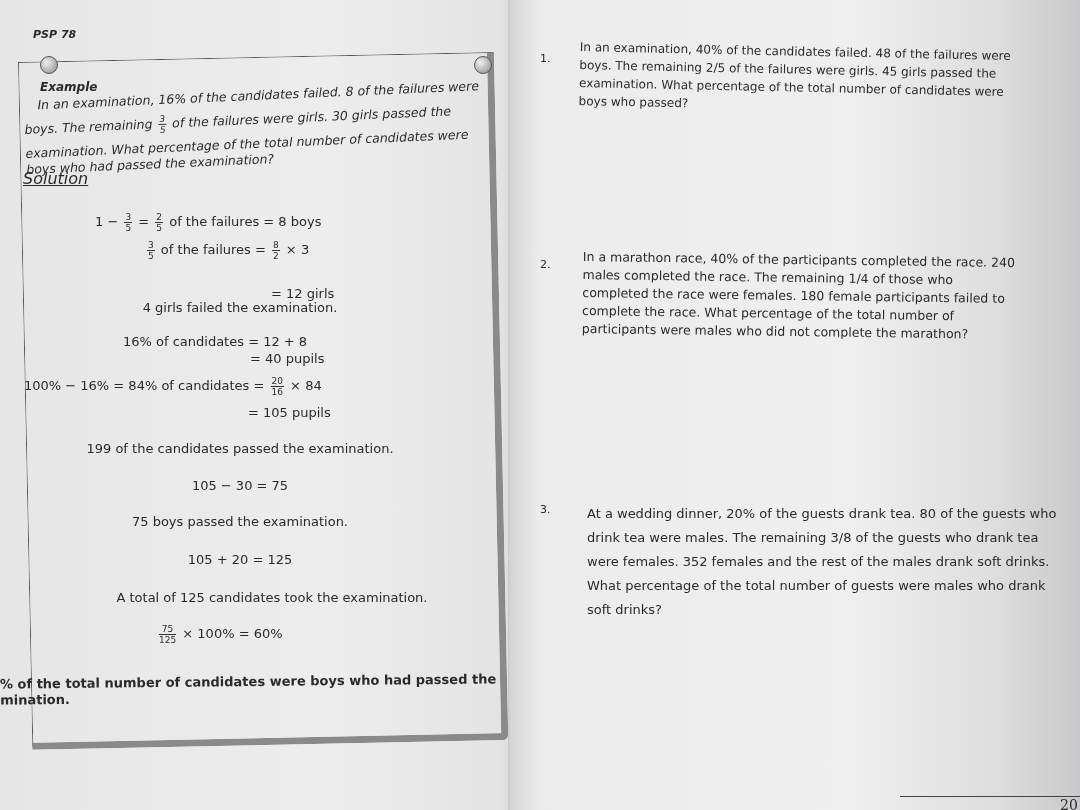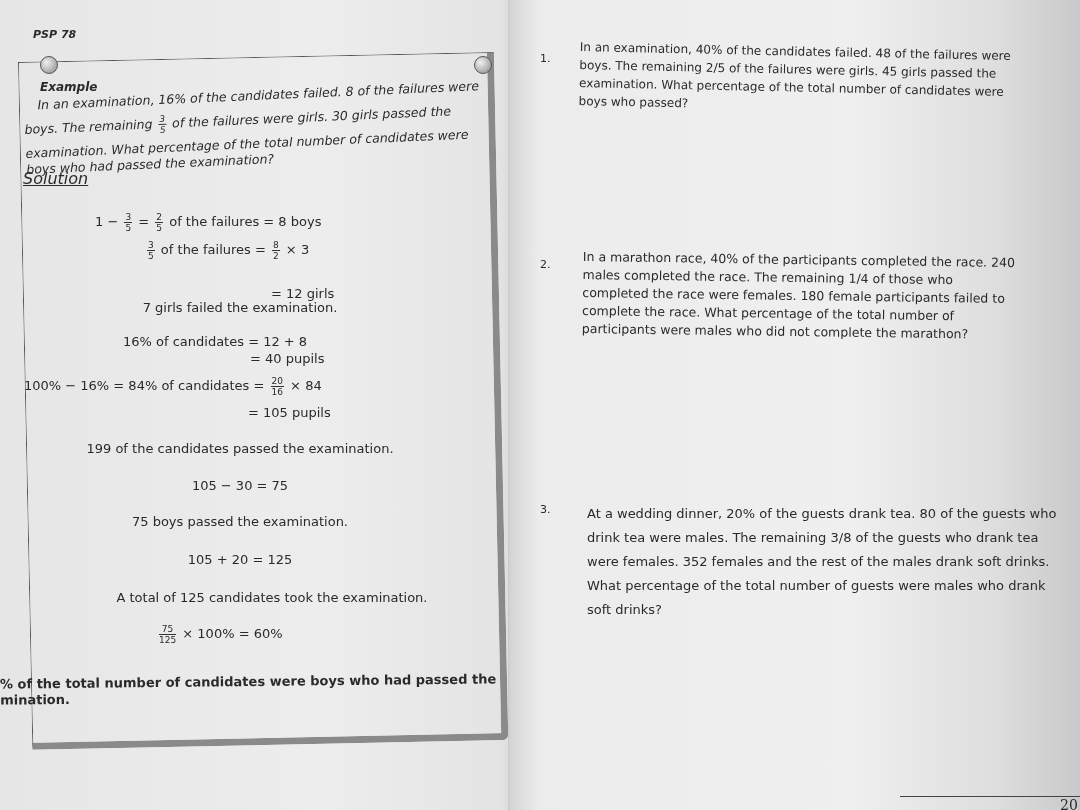--- a/index.html
+++ b/index.html
@@ -41,21 +41,21 @@
       <span>of the failures were girls. 30 girls passed the</span></div>
     <div>examination. What percentage of the total number of candidates were</div>
     <div style="margin-top:-8px">boys who had passed the examination?</div>
   </div>
 
   <div class="sol-title">Solution</div>
 
   <div class="line" style="left:95px;top:212px;">1 − <span class="frac"><span class="num">3</span><span class="den">5</span></span> = <span class="frac"><span class="num">2</span><span class="den">5</span></span> of the failures = 8 boys</div>
   <div class="line" style="left:145px;top:240px;"><span class="frac"><span class="num">3</span><span class="den">5</span></span> of the failures = <span class="frac"><span class="num">8</span><span class="den">2</span></span> × 3</div>
   <div class="line" style="left:271px;top:266px;margin-top:20px;">= 12 girls</div>
-  <div class="line center" style="top:300px;">7 girls failed the examination.</div>
+  <div class="line center" style="top:300px;">4 girls failed the examination.</div>
   <div class="line" style="left:123px;top:334px;">16% of candidates = 12 + 8</div>
   <div class="line" style="left:250px;top:351px;">= 40 pupils</div>
   <div class="line" style="left:24px;top:376px;">100% − 16% = 84% of candidates = <span class="frac"><span class="num">20</span><span class="den">16</span></span> × 84</div>
   <div class="line" style="left:248px;top:405px;">= 105 pupils</div>
   <div class="line center" style="top:441px;">199 of the candidates passed the examination.</div>
   <div class="line center" style="top:478px;">105 − 30 = 75</div>
   <div class="line center" style="top:514px;">75 boys passed the examination.</div>
   <div class="line center" style="top:552px;">105 + 20 = 125</div>
   <div class="line center" style="top:590px;margin-left:32px;">A total of 125 candidates took the examination.</div>
   <div class="line" style="left:157px;top:624px;"><span class="frac"><span class="num">75</span><span class="den">125</span></span> × 100% = 60%</div>

